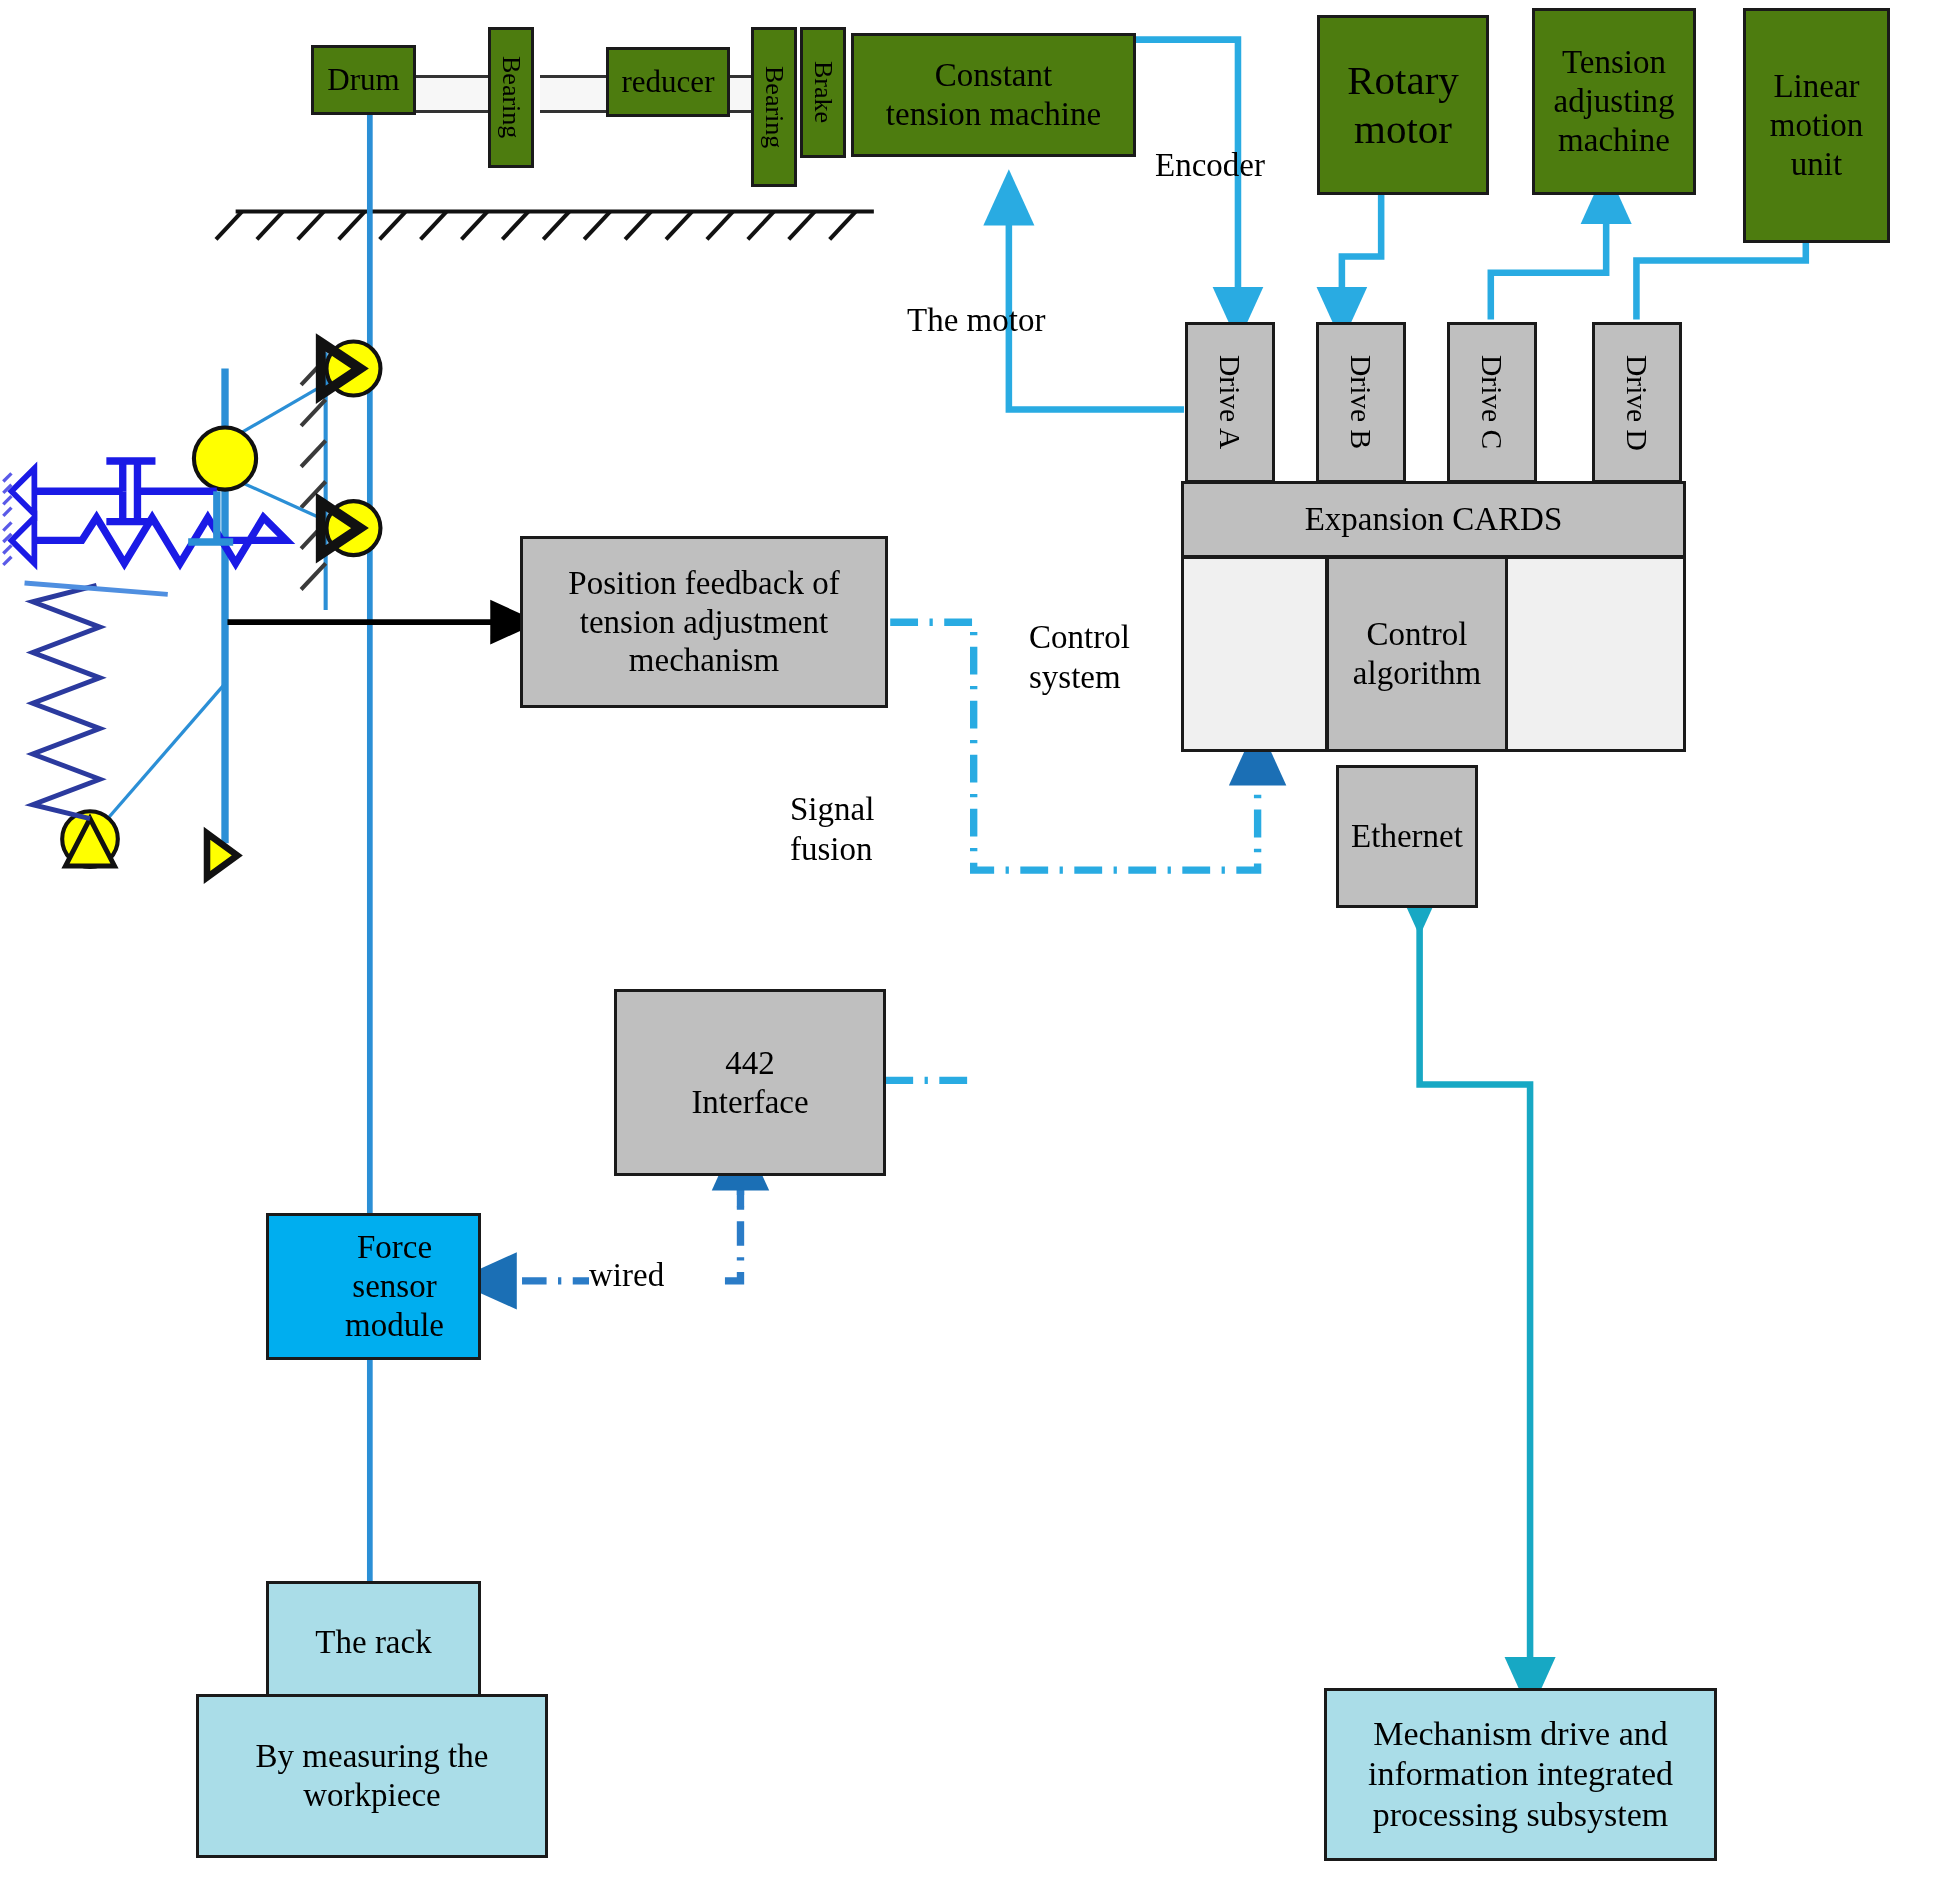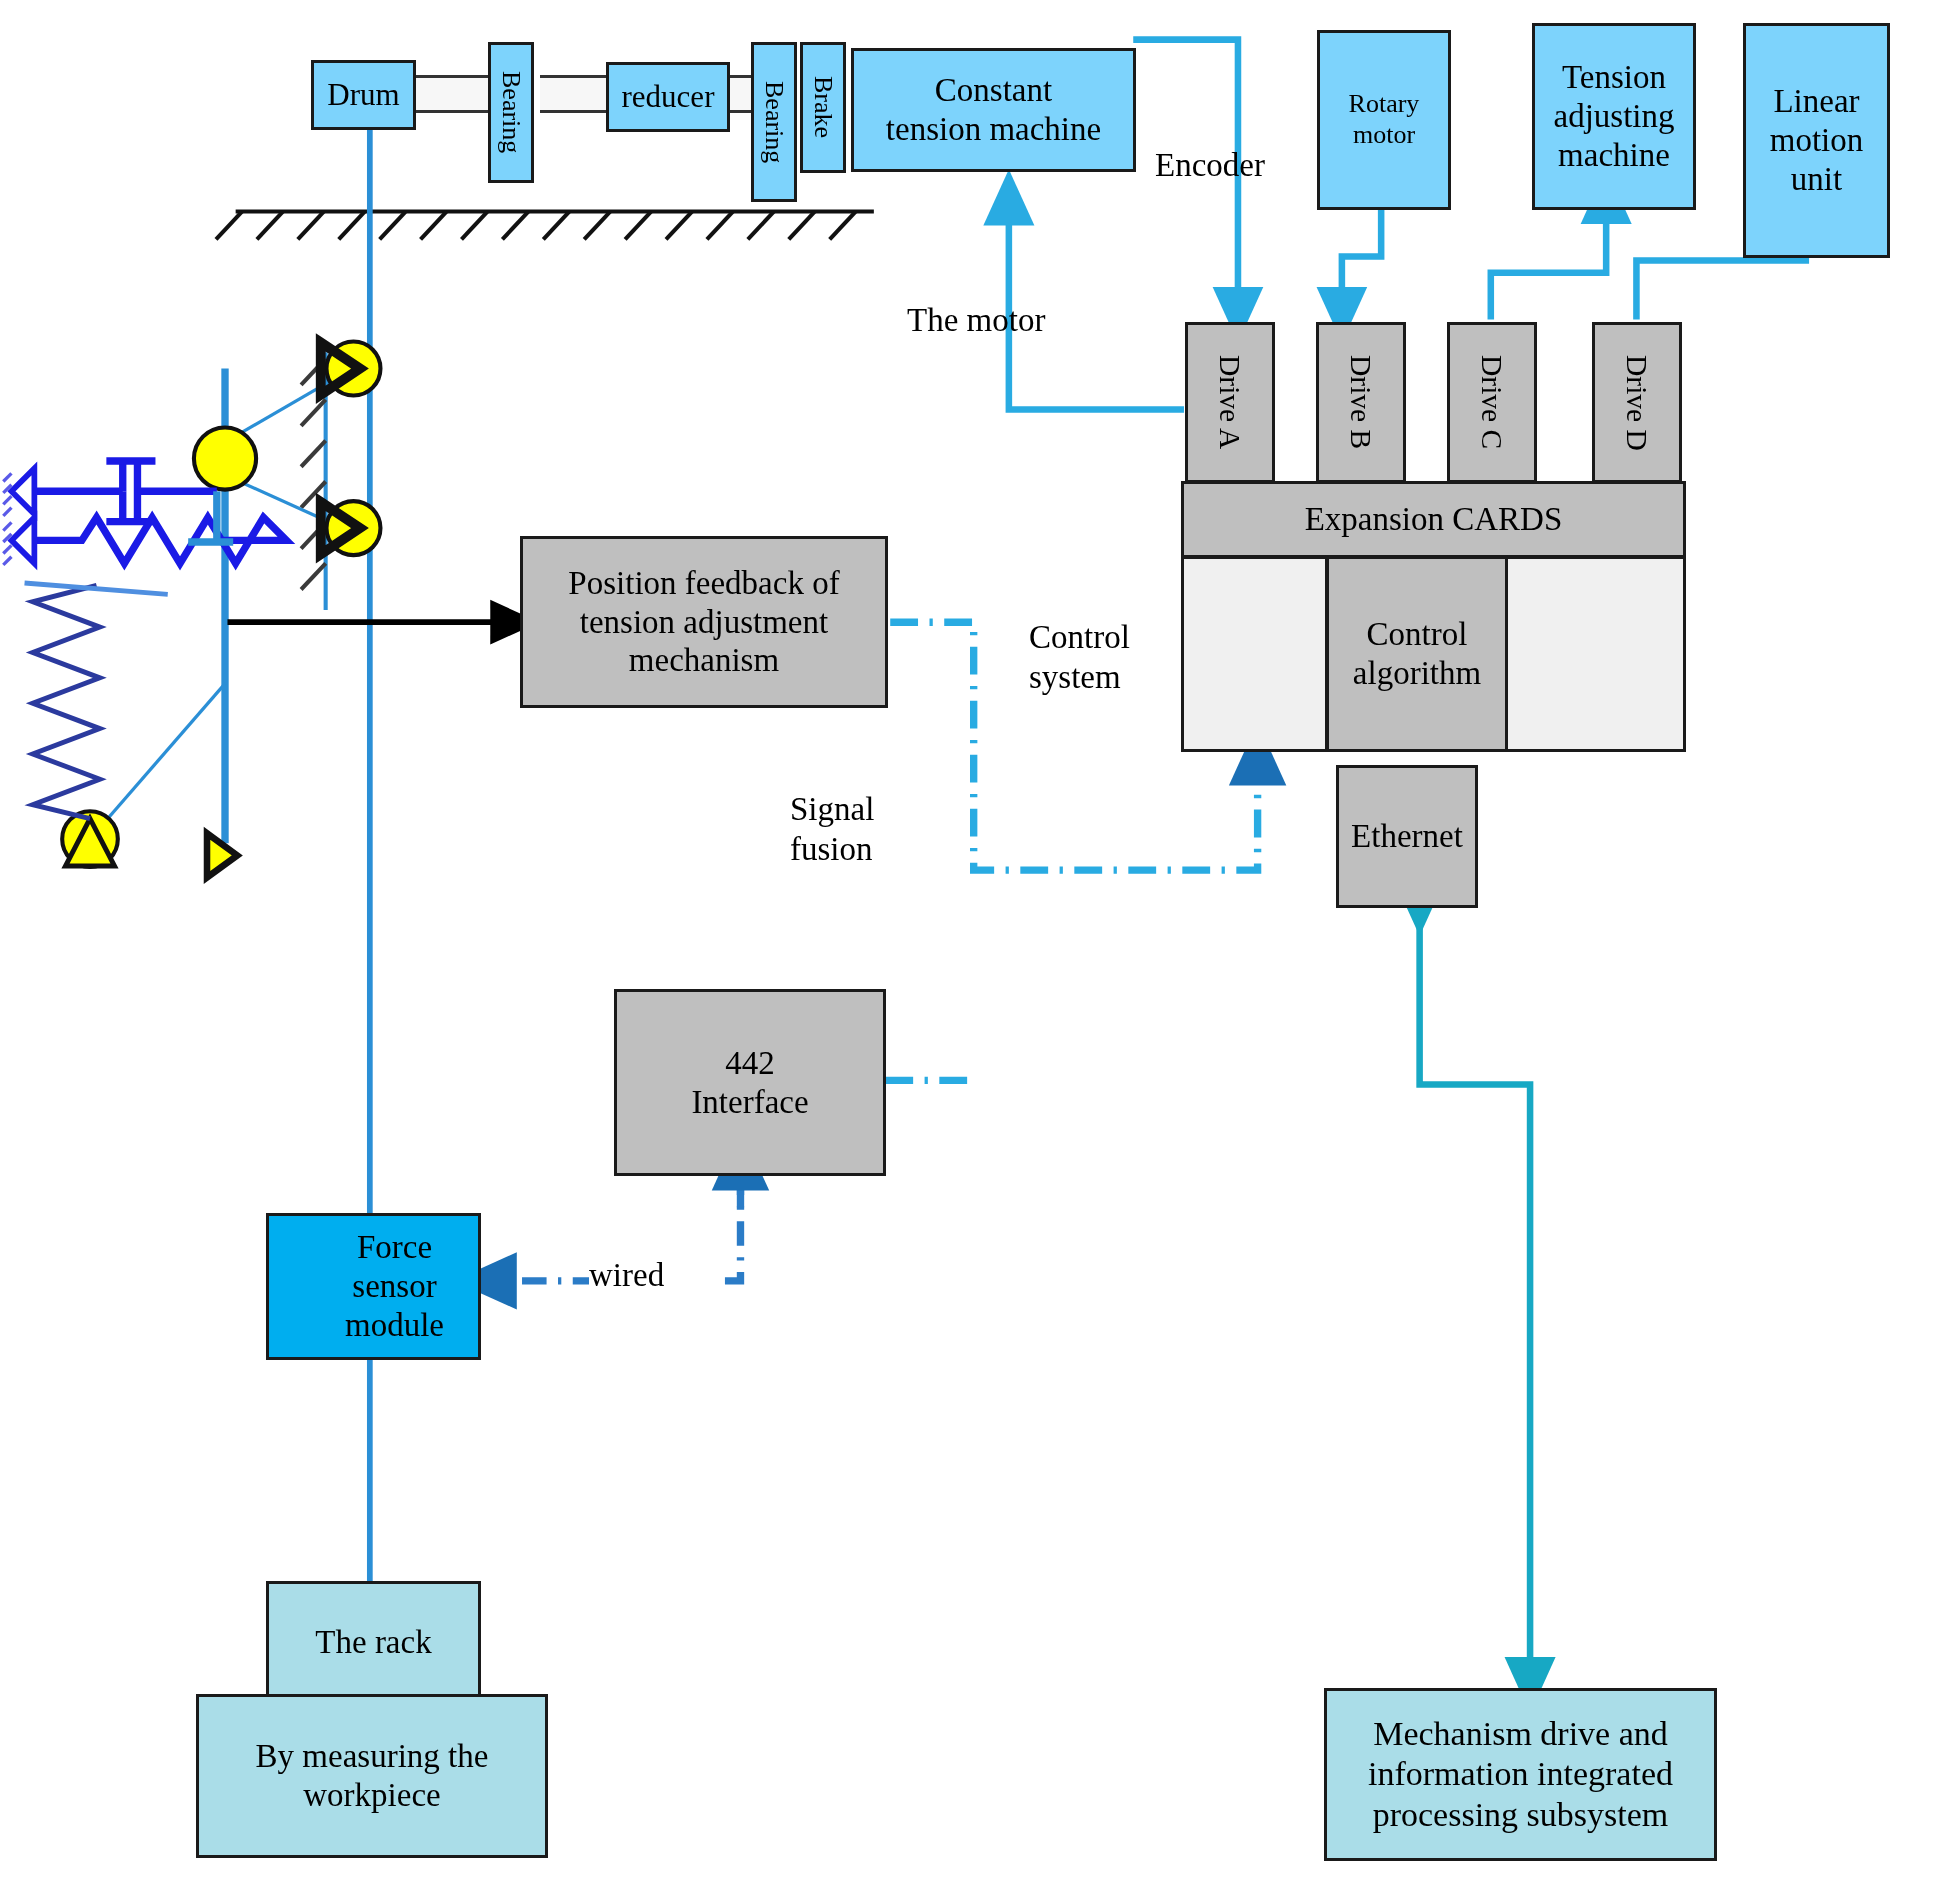--- a/index.html
+++ b/index.html
@@ -2,21 +2,21 @@
 <html style="font-size:13px"><head>
 <meta charset="utf-8">
 <style>
   html,body{margin:0;padding:0;background:#fff;}
   body{font-family:"Liberation Serif","DejaVu Serif",serif;}
   #stage{position:relative;width:1958px;height:1890px;background:#fff;overflow:hidden;}
   svg.layer{position:absolute;left:0;top:0;width:1958px;height:1890px;pointer-events:none;}
   .node{position:absolute;box-sizing:border-box;display:flex;align-items:center;
         justify-content:center;text-align:center;border:3.3px solid #1a1a1a;
         color:#000;line-height:1.18;}
-  .yellow{background:#7dd3fc;margin-top:15px;}
+  .yellow{background:#4d7c0f;}
   .grey{background:#bfbfbf;}
   .lightgrey{background:#f0f0f0;}
   .cyanbox{background:#00aeef;}
   .palebox{background:#aadde8;}
   .vert{writing-mode:vertical-rl;text-orientation:mixed;}
   .lbl{position:absolute;color:#000;line-height:1.2;}
   .shaft{position:absolute;background:#f7f7f7;border-top:3.3px solid #333;border-bottom:3.3px solid #333;box-sizing:border-box;}
 </style>
 </head>
 <body>
@@ -167,21 +167,21 @@
 
   <div class="node yellow" style="left:606px;top:47px;width:124px;height:70px;font-size:31px;">reducer</div>
 
   <div class="node yellow vert" style="left:751px;top:27px;width:46px;height:160px;font-size:26px;">Bearing</div>
 
   <div class="node yellow vert" style="left:800px;top:27px;width:46px;height:131px;font-size:26px;">Brake</div>
 
   <div class="node yellow" style="left:851px;top:33px;width:285px;height:124px;font-size:33px;white-space:pre-line;">Constant
 tension machine</div>
 
-  <div class="node yellow" style="left:1317px;top:14.7px;width:134px;height:180px;font-size:26px;white-space:pre-line;">Rotary
+  <div class="node yellow" style="left:1317px;top:14.7px;width:172px;height:180px;font-size:41px;white-space:pre-line;">Rotary
 motor</div>
 
   <div class="node yellow" style="left:1532px;top:8.2px;width:164px;height:187px;font-size:33px;white-space:pre-line;">Tension
 adjusting
 machine</div>
 
   <div class="node yellow" style="left:1743px;top:8.2px;width:147px;height:235px;font-size:33px;white-space:pre-line;">Linear
 motion
 unit</div>
 

